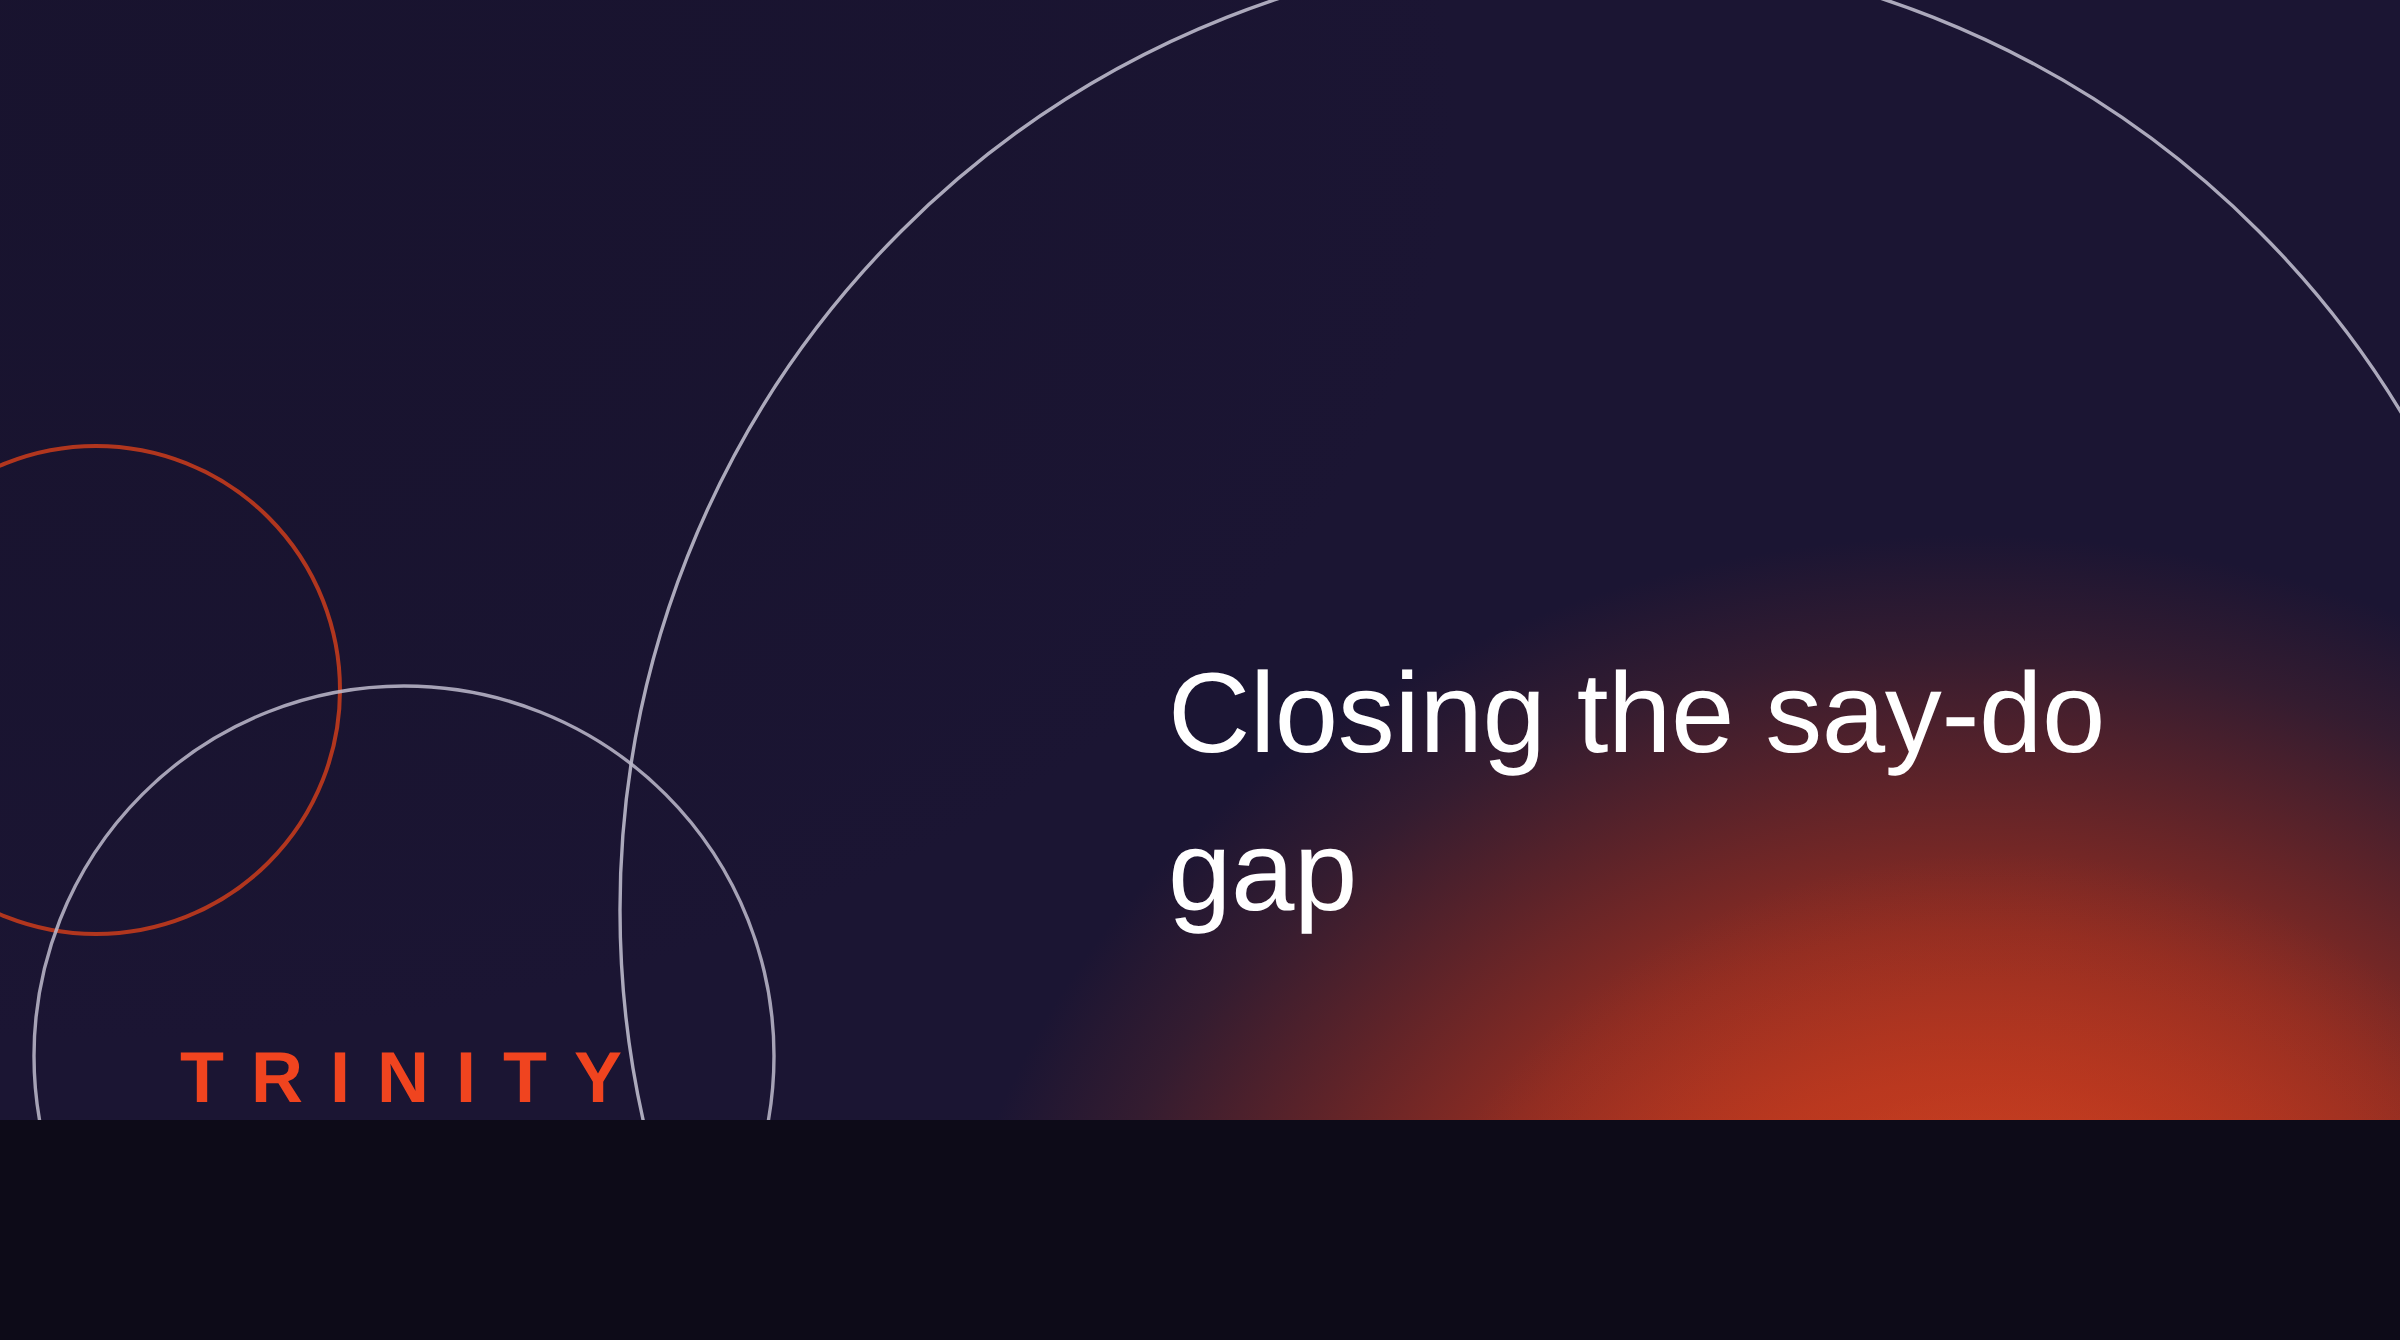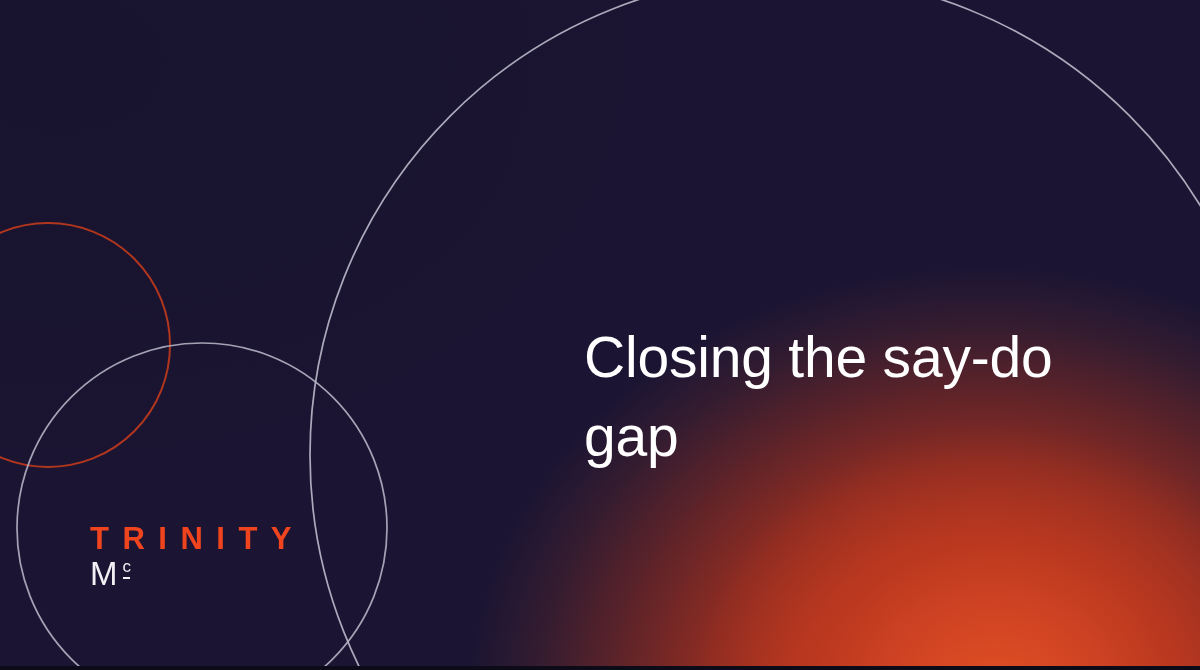--- a/index.html
+++ b/index.html
@@ -7,21 +7,21 @@
     padding: 0;
     background: #0d0b18;
   }
   body {
     font-family: "Liberation Sans", sans-serif;
   }
 
   #slide {
     position: relative;
     width: 1200px;
-    height: 666px;
+    height: 560px;
     overflow: hidden;
     background: #1b1533;
   }
 
   
   .bg-base {
     position: absolute;
     inset: 0;
     background: #1b1533;
   }
@@ -70,21 +70,21 @@
   }
 
   
   .logo {
     position: absolute;
     left: 90px;
     top: 522px;
     user-select: none;
   }
   .logo-line1 {
-    font-size: 31px;
+    font-size: 36px;
     font-weight: bold;
     letter-spacing: 13.5px;
     line-height: 34px;
     color: #f0441f;
     white-space: nowrap;
   }
   .logo-line2 {
     font-size: 33px;
     font-weight: 400;
     letter-spacing: 12px;

